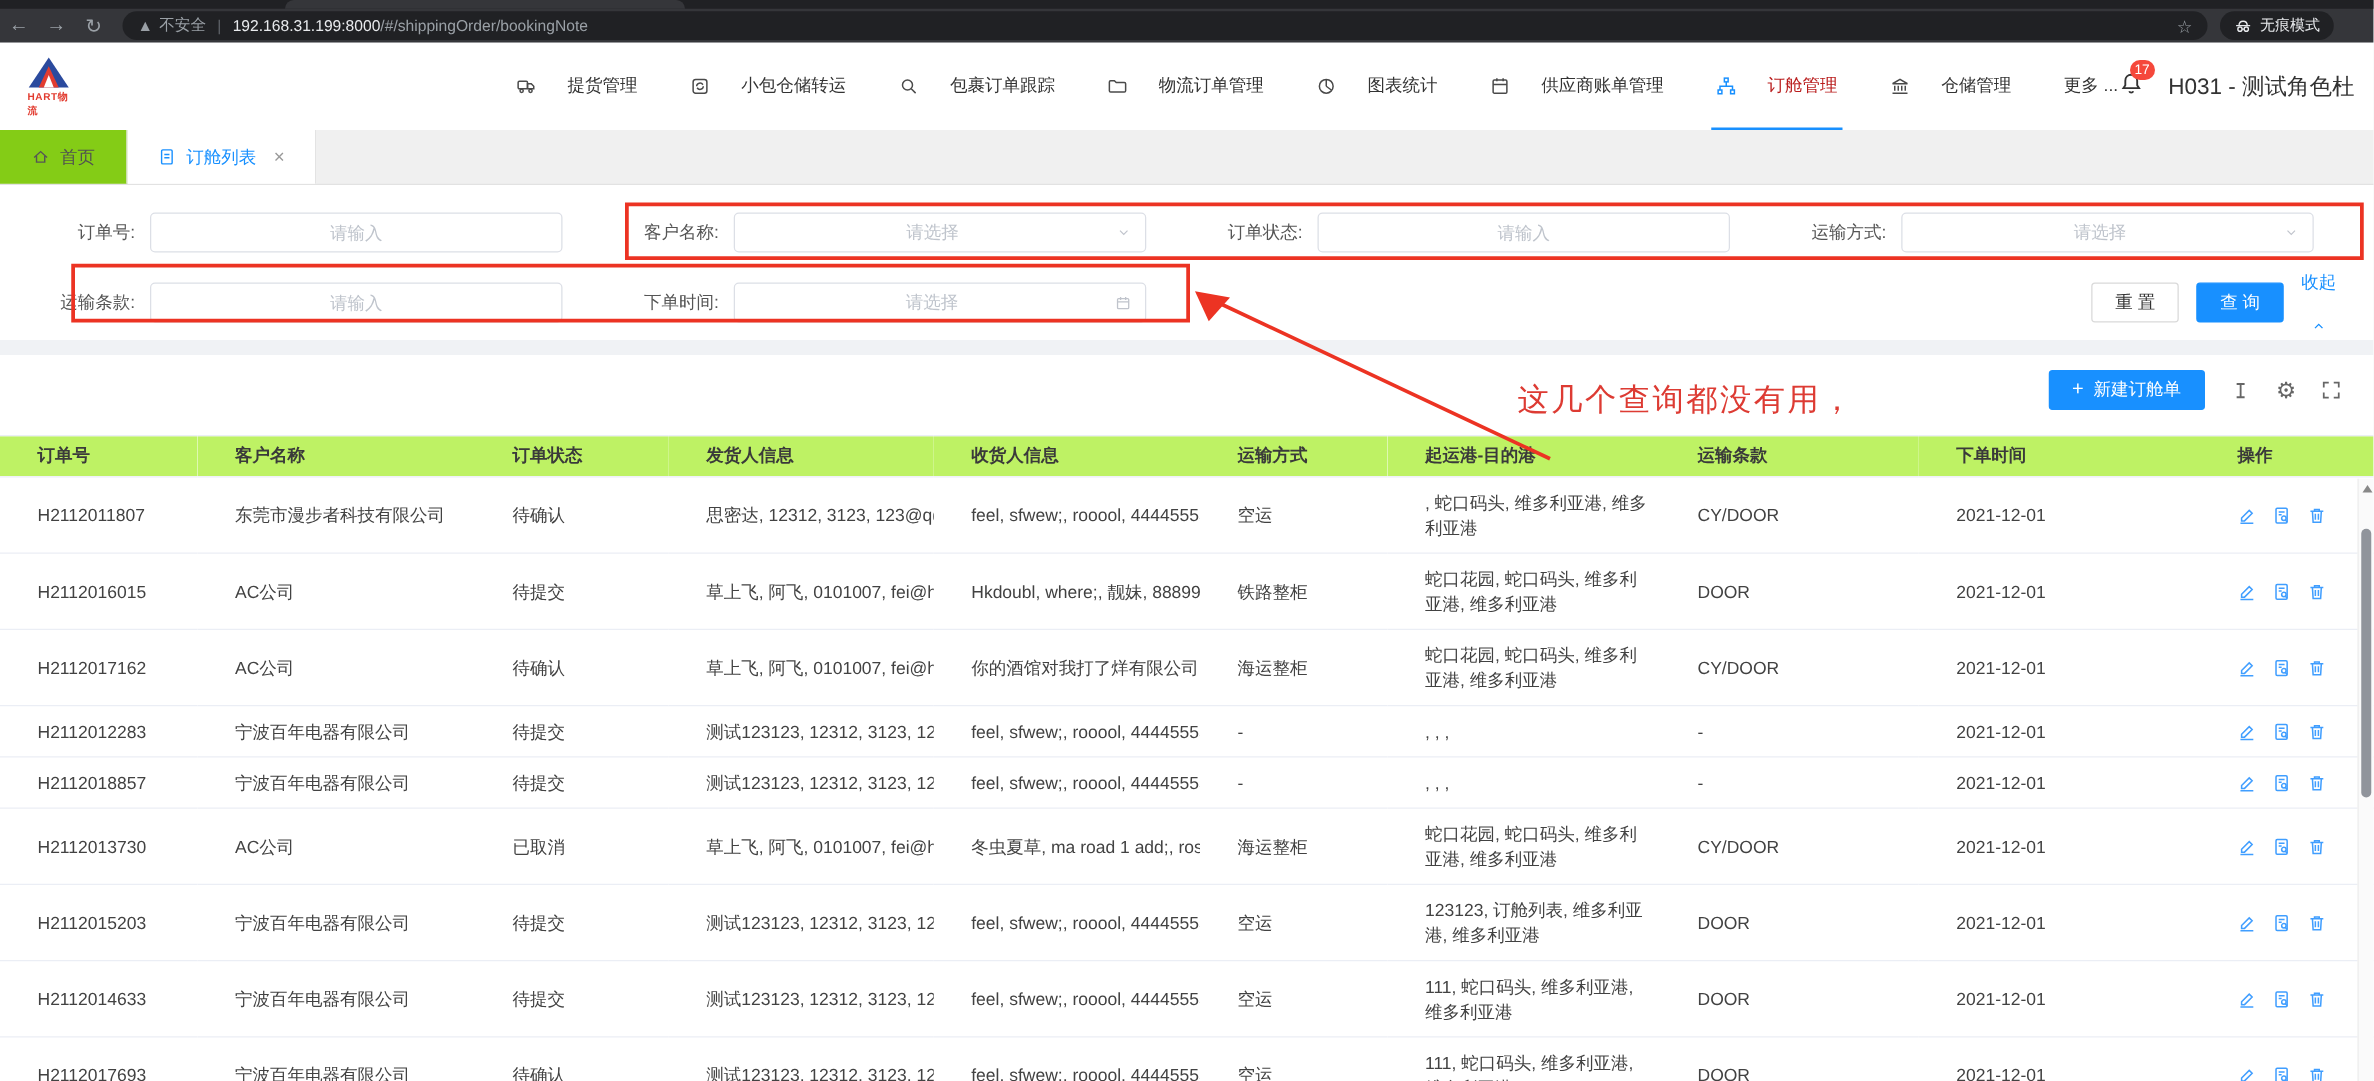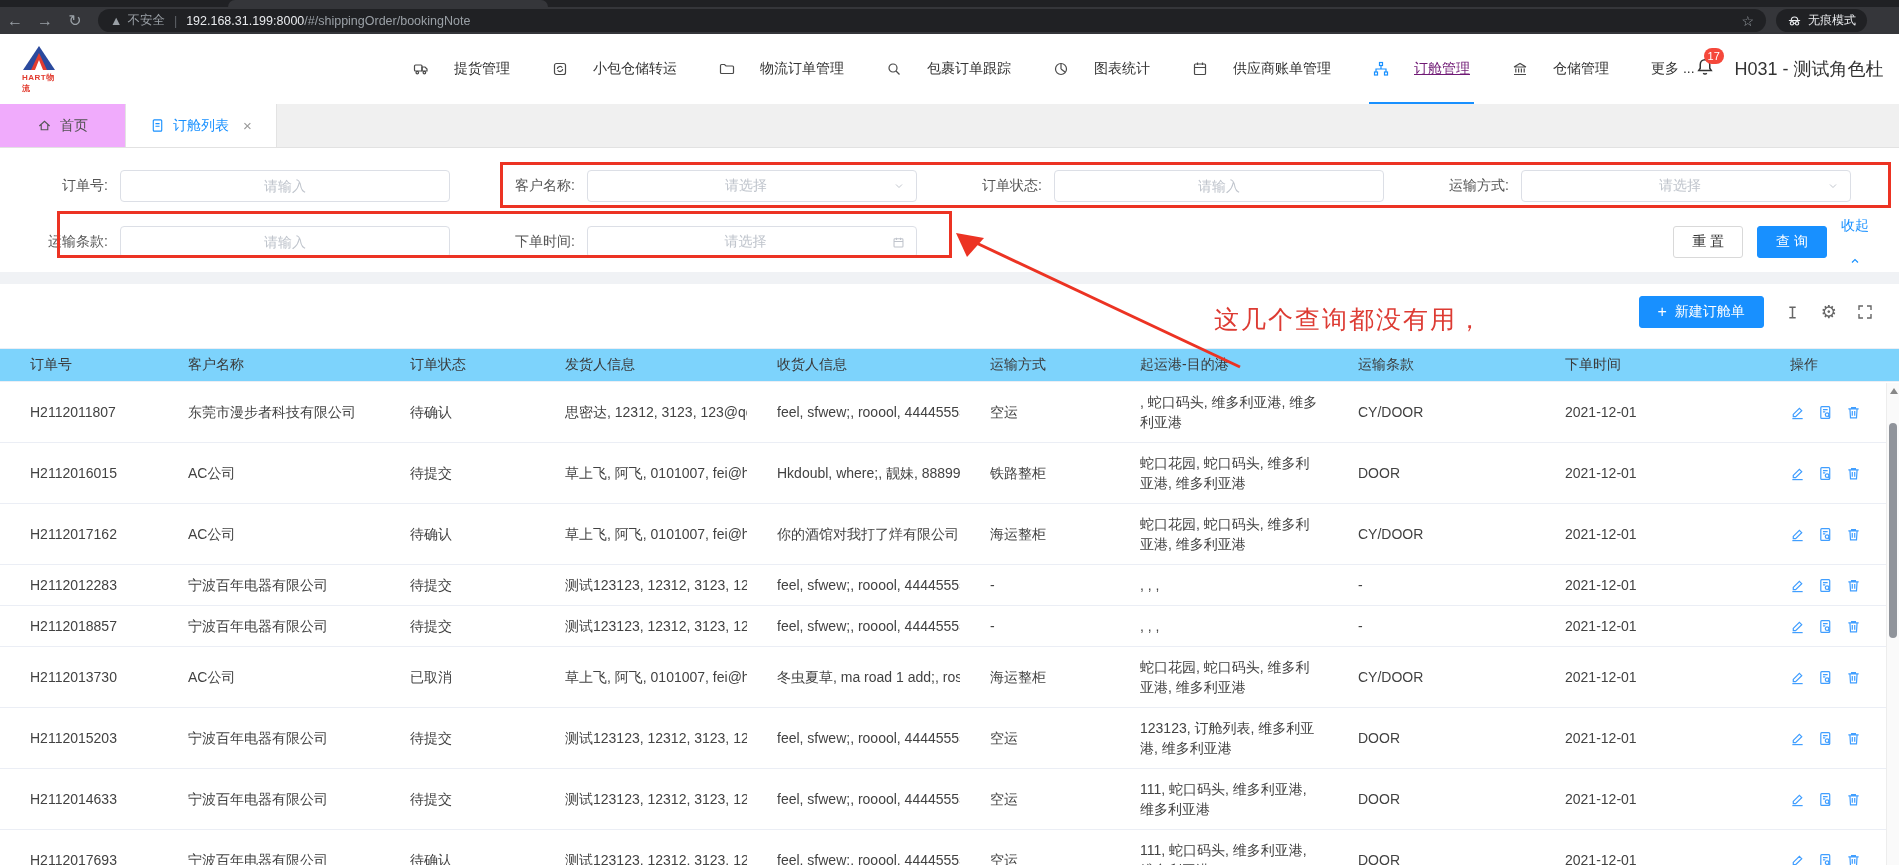--- a/index.html
+++ b/index.html
@@ -20,33 +20,33 @@
   .omni-star { margin-left:auto; color:#9aa0a6; font-size:14px; }
   .incog-chip { margin-left:10px; height:23px; background:#202124; border-radius:12px; color:#e8eaed; font-size:12px; display:flex; align-items:center; gap:6px; padding:0 11px; white-space:nowrap; }
 
   
   .appbar { height:70px; background:#fff; display:flex; align-items:center; padding:0 22px; }
   .logo { width:46px; display:flex; flex-direction:column; align-items:center; margin-right:12px; }
   .logo-text { font-size:8px; color:#e23c30; letter-spacing:.5px; margin-top:1px; font-weight:bold; }
   .mainnav { display:flex; align-items:center; gap:42px; margin-left:345px; height:100%; }
   .nav-item { display:flex; align-items:center; gap:25px; font-size:14px; color:#333; cursor:pointer; height:100%; position:relative; white-space:nowrap; }
   .nav-item svg { stroke:#4a4a4a; fill:none; stroke-width:1.2; }
-  .nav-item.active { color:#701a75;text-decoration:underline; }
+  .nav-item.active { color:#b91c1c; }
   .nav-item.active svg { stroke:#1890ff; }
   .nav-item.active::after { content:""; position:absolute; left:-4px; right:-4px; bottom:0; height:2px; background:#1890ff; }
   .appbar-right { margin-left:auto; display:flex; align-items:center; gap:20px; }
   .bell-wrap { position:relative; cursor:pointer; }
   .bell-wrap svg { stroke:#333; fill:none; stroke-width:1.2; }
   .badge { position:absolute; top:-9px; left:9px; min-width:19px; height:16px; background:#f5483b; color:#fff; font-size:11px; border-radius:9px; display:flex; align-items:center; justify-content:center; padding:0 4px; }
   .user-label { font-size:18px; color:#333; white-space:nowrap; }
   .lang-btn { border:1px solid #d9d9d9; border-radius:3px; font-size:13px; color:#333; padding:4px 10px; cursor:pointer; background:#fff; }
 
   
   .tabbar { height:44px; background:#f0f0f0; display:flex; align-items:stretch; border-bottom:1px solid #e2e2e2; }
-  .page-tab { display:flex; align-items:center; gap:8px; padding:0 37px; font-size:14px; color:#515151; background:#f0abfc; border-right:1px solid #e3e3e3; cursor:pointer; }
+  .page-tab { display:flex; align-items:center; gap:8px; padding:0 25px; font-size:14px; color:#515151; background:#84cc16; border-right:1px solid #e3e3e3; cursor:pointer; }
   .page-tab svg { stroke:#555; fill:none; stroke-width:1.2; }
   .page-tab.active { background:#fff; color:#1890ff; padding:0 24px; }
   .page-tab.active svg { stroke:#1890ff; }
   .tab-close { color:#999; font-size:15px; margin-left:6px; cursor:pointer; }
 
   
   .filters { height:124px; background:#fff; padding:22px 10px 0 10px; }
   .frow { display:flex; align-items:center; margin-bottom:15px; }
   .fgroup { display:flex; align-items:center; width:440px; margin-right:27px; }
   .flabel { width:110px; text-align:right; padding-right:12px; font-size:14px; color:#555; white-space:nowrap; }
@@ -61,21 +61,21 @@
   .btn-primary { height:32px; padding:0 18px; background:#1890ff; border:1px solid #1890ff; border-radius:3px; font-size:14px; color:#fff; cursor:pointer; }
   .collapse-link { color:#1890ff; font-size:14px; cursor:pointer; display:flex; align-items:center; gap:20px;flex-direction:column; }
 
   
   .content { height:581px; background:#fff; margin-top:12px; position:relative; overflow:hidden; }
   .content-toolbar { display:flex; justify-content:flex-end; align-items:center; gap:20px; padding:12px 26px 0 0; height:44px; }
   .tool-icon { color:#666; cursor:pointer; display:flex; align-items:center; }
   .tool-icon svg { stroke:#666; fill:none; stroke-width:1.4; }
   .gear-glyph { font-size:18px; line-height:1; }
   table { border-collapse:collapse; table-layout:fixed; width:1899px; margin-top:20px; }
-  th { height:33px; text-align:left; font-size:14px; font-weight:400; color:#3a3a3a; padding:0 8px 0 30px; border-top:1px solid #ebeef5; border-bottom:1px solid #ebeef5; background:#7dd3fc; white-space:nowrap; overflow:hidden; }
+  th { height:33px; text-align:left; font-size:14px; font-weight:700; color:#3a3a3a; padding:0 8px 0 30px; border-top:1px solid #ebeef5; border-bottom:1px solid #ebeef5; background:#bef264; white-space:nowrap; overflow:hidden; }
   td { padding:10px 8px 10px 30px; font-size:14px; color:#424242; line-height:20px; border-bottom:1px solid #ebeef5; vertical-align:middle; background:#fff; }
   td.nowrap { white-space:nowrap; overflow:hidden; }
   td.wrap { word-break:break-all; }
   .ops { display:flex; gap:13px; align-items:center; }
   .op-icon { cursor:pointer; display:flex; }
   .op-icon svg { stroke:#409eff; fill:none; stroke-width:1.3; }
 
   
   .vscroll { position:absolute; right:0; top:99px; bottom:0; width:13px; background:#fafafa; border-left:1px solid #ededed; }
   .vscroll-up { position:absolute; top:5px; left:3px; width:0; height:0; border-left:4px solid transparent; border-right:4px solid transparent; border-bottom:6px solid #888; }
@@ -141,30 +141,30 @@
       </div>
       <div class="nav-item">
         <svg width="16" height="16" viewBox="0 0 16 16">
             <rect x="2.5" y="2.5" width="11" height="11" rx="2"></rect>
             <path d="M5.3 8a2.7 2.7 0 0 1 5-1.2M10.7 8a2.7 2.7 0 0 1-5 1.2"></path>
           </svg>
         <span>小包仓储转运</span>
       </div>
       <div class="nav-item">
         <svg width="16" height="16" viewBox="0 0 16 16">
-            <path d="M1.5 4.5c0-.6.4-1 1-1h3L7 5h6.5c.6 0 1 .4 1 1v5.5c0 .6-.4 1-1 1h-11c-.6 0-1-.4-1-1z"></path>
-          </svg>
-        <span>物流订单管理</span>
-      </div>
-      <div class="nav-item">
-        <svg width="16" height="16" viewBox="0 0 16 16">
             <circle cx="7" cy="7" r="4"></circle>
             <path d="M10 10l3.5 3.5"></path>
           </svg>
         <span>包裹订单跟踪</span>
+      </div>
+      <div class="nav-item">
+        <svg width="16" height="16" viewBox="0 0 16 16">
+            <path d="M1.5 4.5c0-.6.4-1 1-1h3L7 5h6.5c.6 0 1 .4 1 1v5.5c0 .6-.4 1-1 1h-11c-.6 0-1-.4-1-1z"></path>
+          </svg>
+        <span>物流订单管理</span>
       </div>
       <div class="nav-item">
         <svg width="16" height="16" viewBox="0 0 16 16">
             <circle cx="8" cy="8" r="5.5"></circle>
             <path d="M8 8V2.5M8 8l4.3 3.2"></path>
           </svg>
         <span>图表统计</span>
       </div>
       <div class="nav-item">
         <svg width="16" height="16" viewBox="0 0 16 16">

